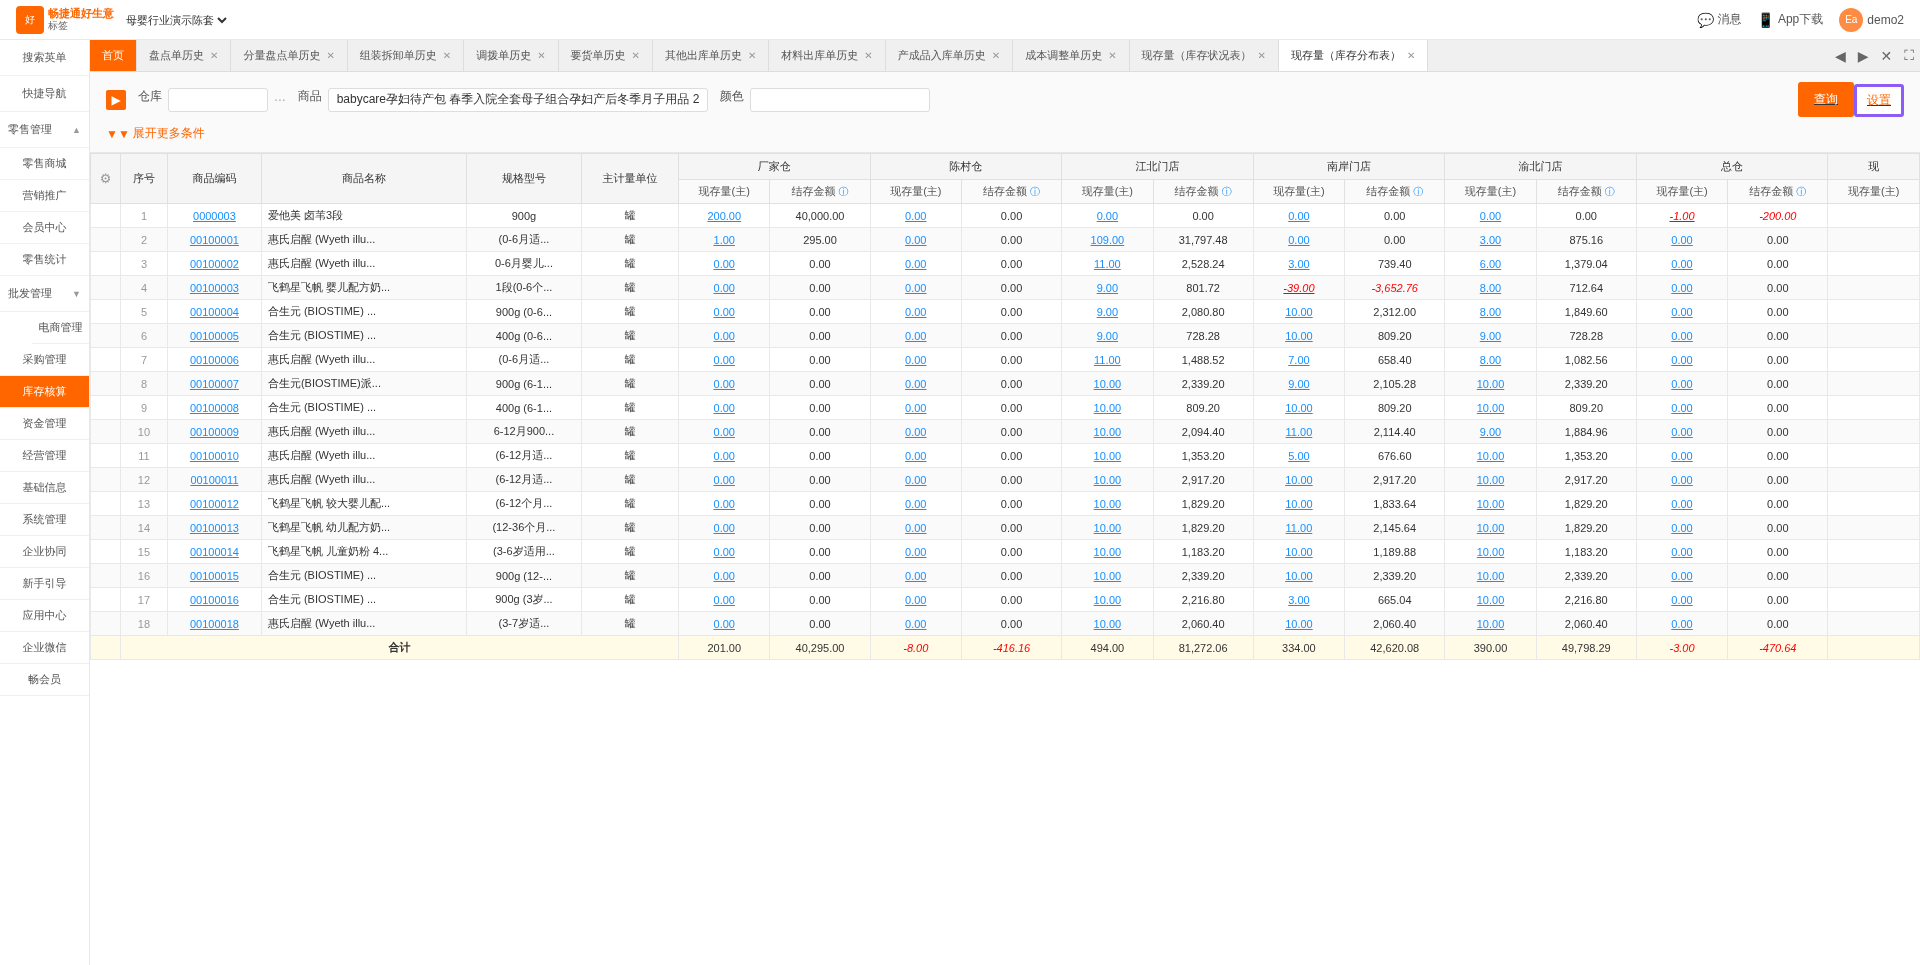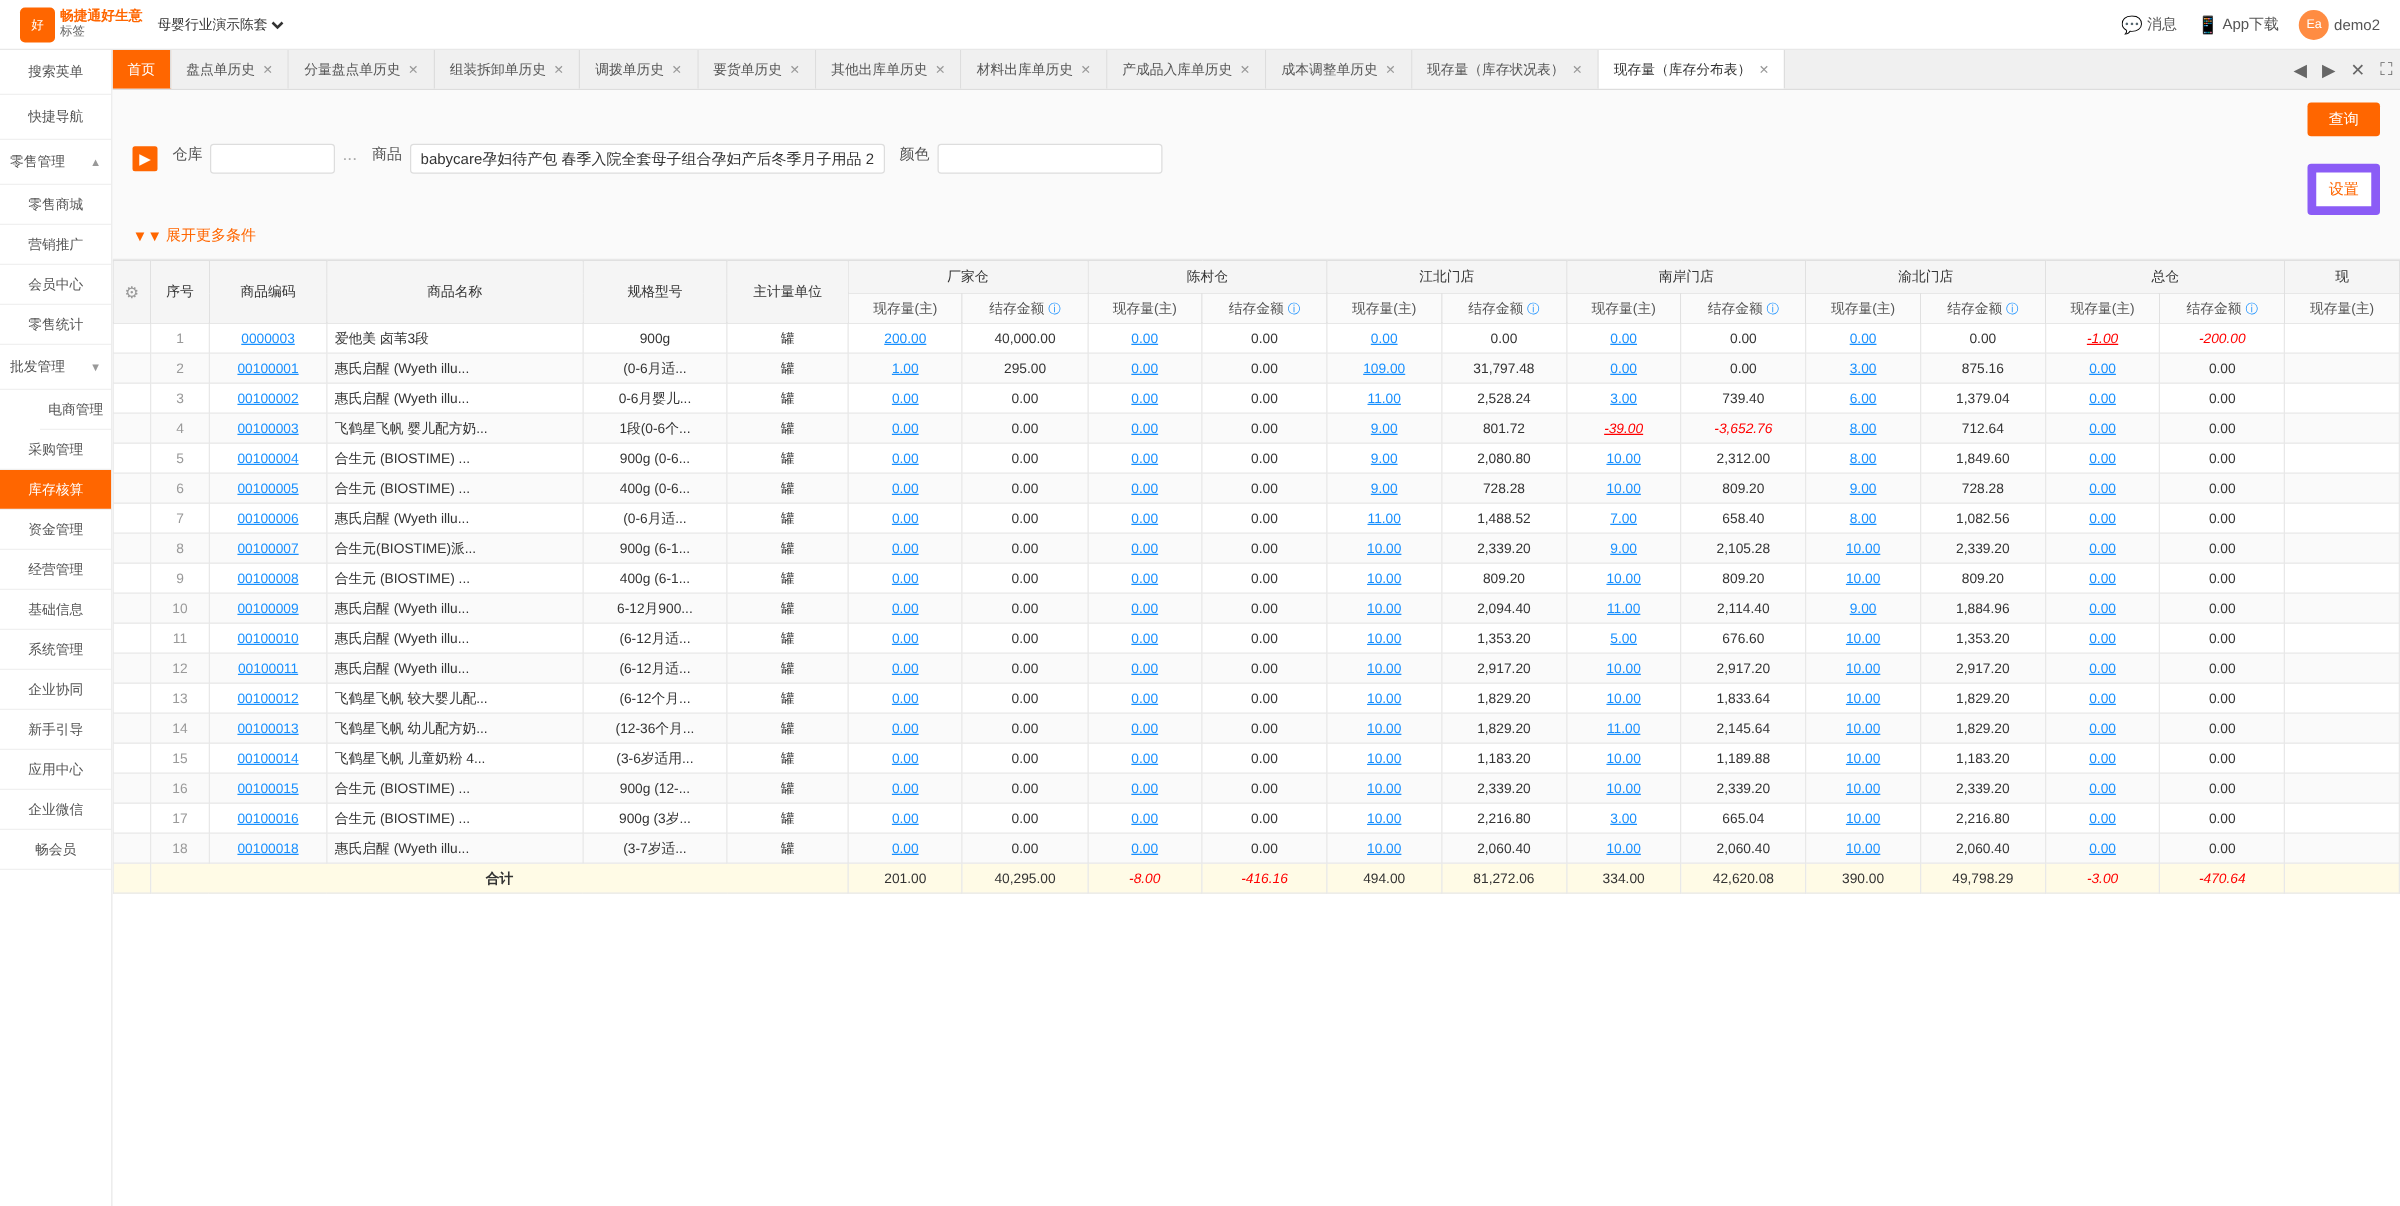--- a/index.html
+++ b/index.html
@@ -46,21 +46,21 @@
     
     .search-bar { padding: 10px 16px; border-bottom: 1px solid #e8e8e8; background: #fafafa; display: flex; flex-direction: column; gap: 8px; }
     .search-row { display: flex; align-items: center; gap: 12px; }
     .search-field { display: flex; gap: 6px; }
     .search-label { font-size: 12px; color: #555; white-space: nowrap; }
     .search-input { border: 1px solid #ddd; border-radius: 3px; padding: 4px 8px; font-size: 12px; width: 120px; }
     .search-input-wide { border: 1px solid #ddd; border-radius: 3px; padding: 4px 8px; font-size: 12px; width: 380px; color: #333; }
     .search-input-wide-color { border: 1px solid #ddd; border-radius: 3px; padding: 4px 8px; font-size: 12px; width: 180px; }
     .expand-btn { display: flex; align-items: center; gap: 3px; font-size: 12px; color: #ff6600; cursor: pointer; }
     .btn-query { background: #ff6600; color: #fff; border: none; border-radius: 3px; padding: 5px 16px; cursor: pointer; font-size: 12px; }
-    .btn-setting { background: #fff; color: #ff6600; border: 7px solid #8b5cf6; border-radius: 3px; padding: 5px 10px; cursor: pointer; font-size: 12px; margin-top: 2px; }
+    .btn-setting { background: #fff; color: #ff6600; border: 3px solid #8b5cf6; border-radius: 3px; padding: 5px 10px; cursor: pointer; font-size: 12px; margin-top: 2px; }
     .arrow-btn { background: #ff6600; color: #fff; border: none; width: 20px; height: 20px; border-radius: 2px; cursor: pointer; font-size: 12px; display: flex; align-items: center; justify-content: center; }
     .search-dots { color: #aaa; font-size: 14px; cursor: pointer; }
 
     
     .table-container { flex: 1; overflow: auto; }
     table { width: 100%; border-collapse: collapse; font-size: 11px; }
     thead { position: sticky; top: 0; z-index: 10; }
     .th-group { background: #f5f5f5; text-align: center; border: 1px solid #e0e0e0; padding: 5px 4px; font-weight: 500; color: #333; white-space: nowrap; }
     .th-sub { background: #fafafa; text-align: center; border: 1px solid #e0e0e0; padding: 4px 4px; font-weight: normal; color: #555; white-space: nowrap; }
     td { border: 1px solid #e8e8e8; padding: 4px 6px; text-align: center; color: #333; white-space: nowrap; }
@@ -173,21 +173,21 @@
             <span class="search-dots">...</span>
           </div>
           <div class="search-field">
             <span class="search-label">商品</span>
             <input class="search-input-wide" type="text" value="babycare孕妇待产包 春季入院全套母子组合孕妇产后冬季月子用品 22件套 ..." style="">
           </div>
           <div class="search-field">
             <span class="search-label">颜色</span>
             <input class="search-input-wide-color" type="text" value="" style="">
           </div>
-          <div style="margin-left:auto;display:flex;flex-direction:column;gap:20px;">
+          <div style="margin-left:auto;display:flex;flex-direction:row;gap:0;text-decoration:underline;">
             <button class="btn-query">查询</button>
             <button class="btn-setting">设置</button>
           </div>
         </div>
         <div class="search-row">
           <div class="expand-btn">
             <span>▼▼</span>
             <span>展开更多条件</span>
           </div>
         </div>

